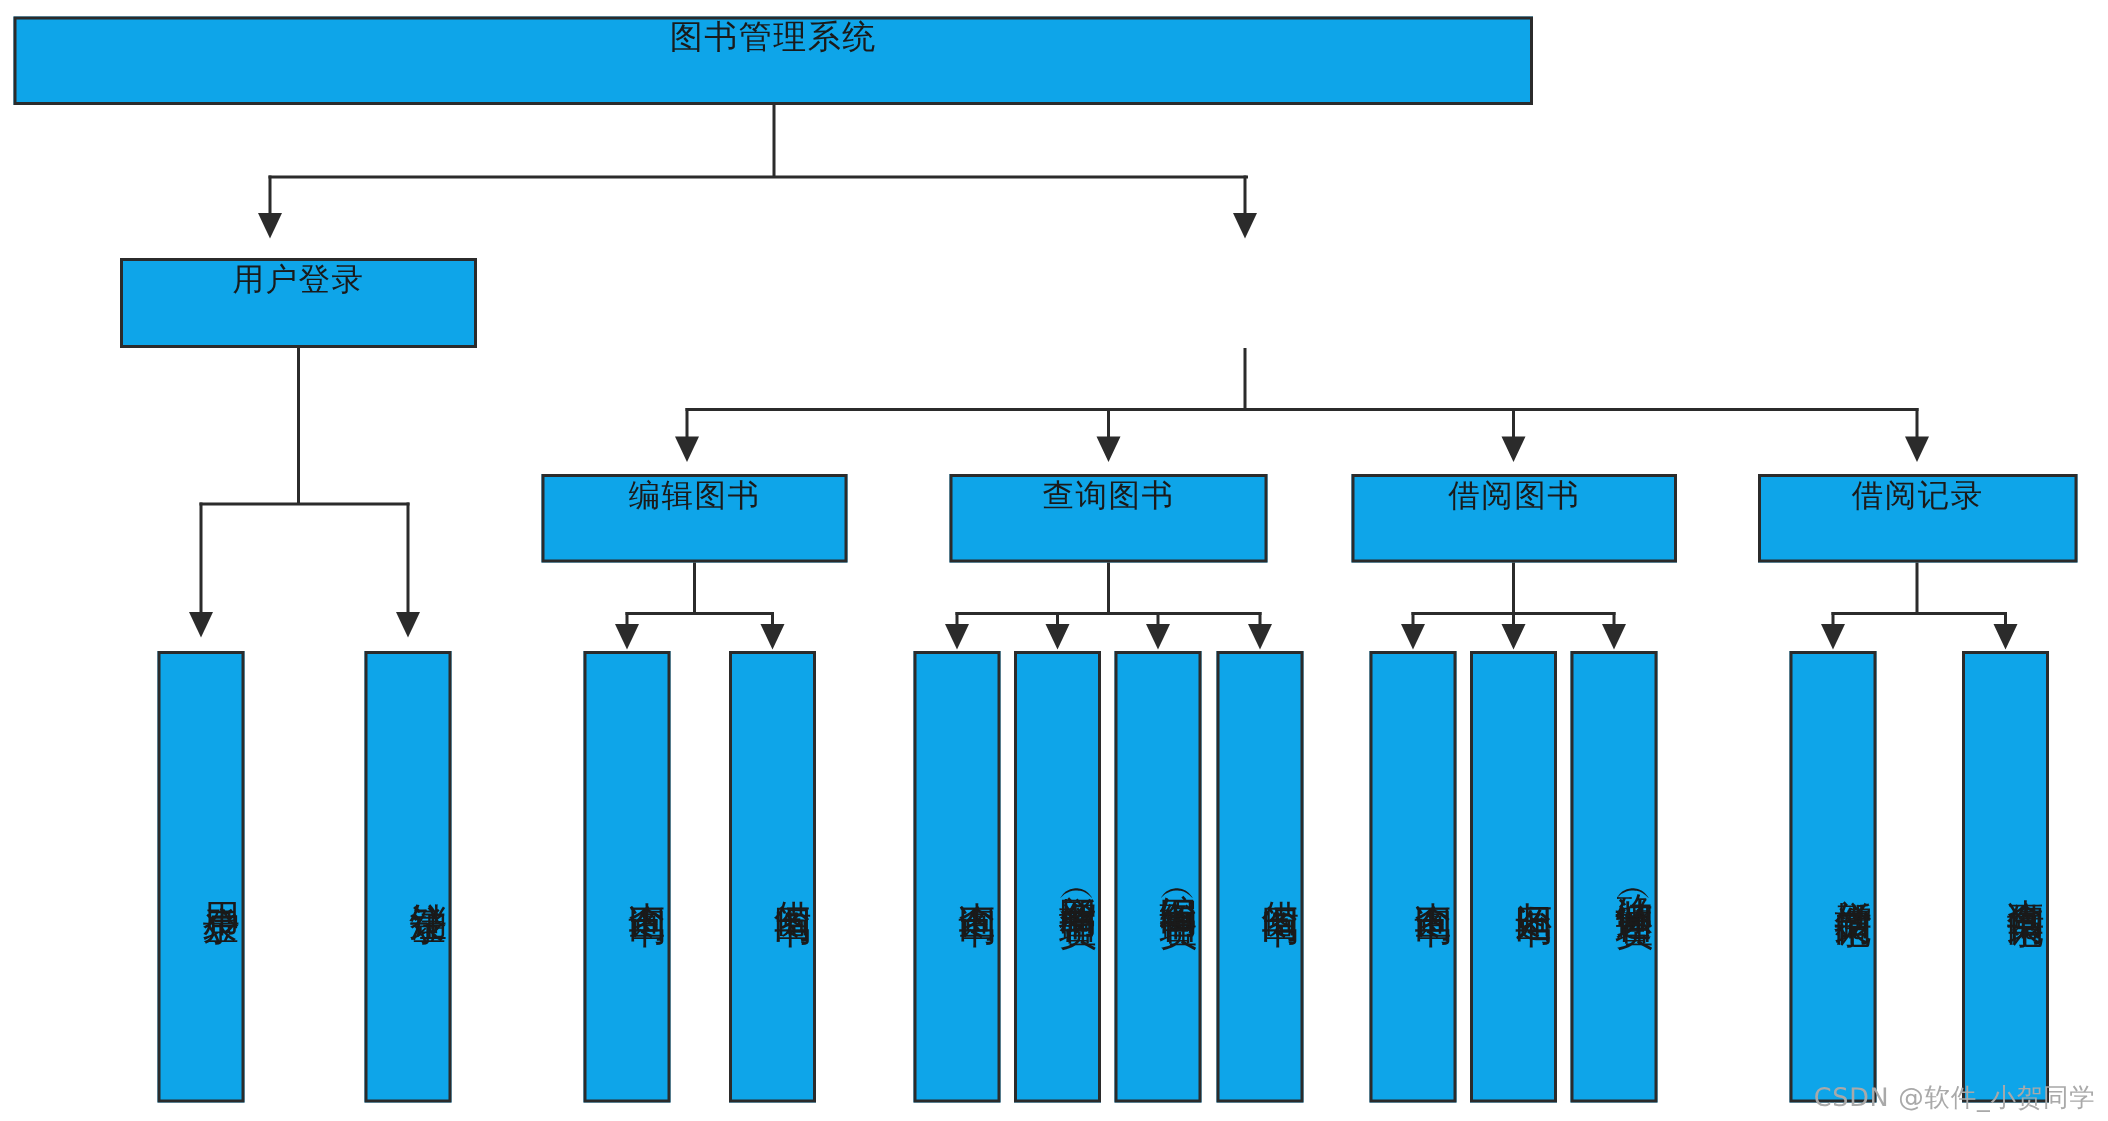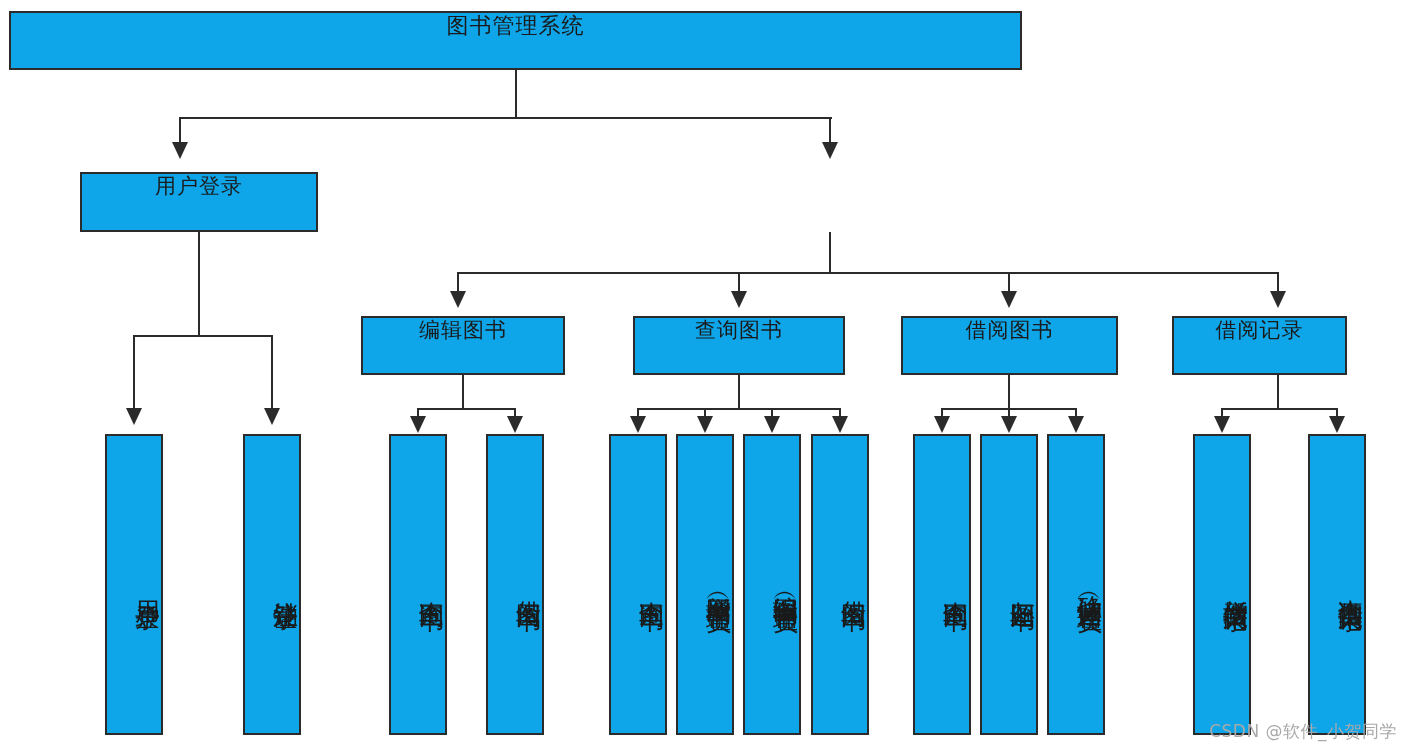--- a/index.html
+++ b/index.html
@@ -116,21 +116,21 @@
 
   <div class="node h" style="left:361px;top:316px;width:204px;height:59px;">
     <span>编辑图书</span>
   </div>
   <div class="node h" style="left:633px;top:316px;width:212px;height:59px;">
     <span>查询图书</span>
   </div>
   <div class="node h" style="left:901px;top:316px;width:217px;height:59px;">
     <span>借阅图书</span>
   </div>
-  <div class="node h" style="left:1172px;top:316px;width:175px;height:59px;">
+  <div class="node h" style="left:1172px;top:316px;width:213px;height:59px;">
     <span>借阅记录</span>
   </div>
 
   <div class="ln vline" style="left:462px;top:375px;width:2px;height:34px;"></div>
   <div class="ln hline" style="left:417px;top:408px;width:99px;height:2px;"></div>
   <div class="ln vline" style="left:417px;top:408px;width:2px;height:10px;"></div>
   <div class="arrow" style="left:410px;top:416px;"></div>
   <div class="ln vline" style="left:514px;top:408px;width:2px;height:10px;"></div>
   <div class="arrow" style="left:507px;top:416px;"></div>
 

